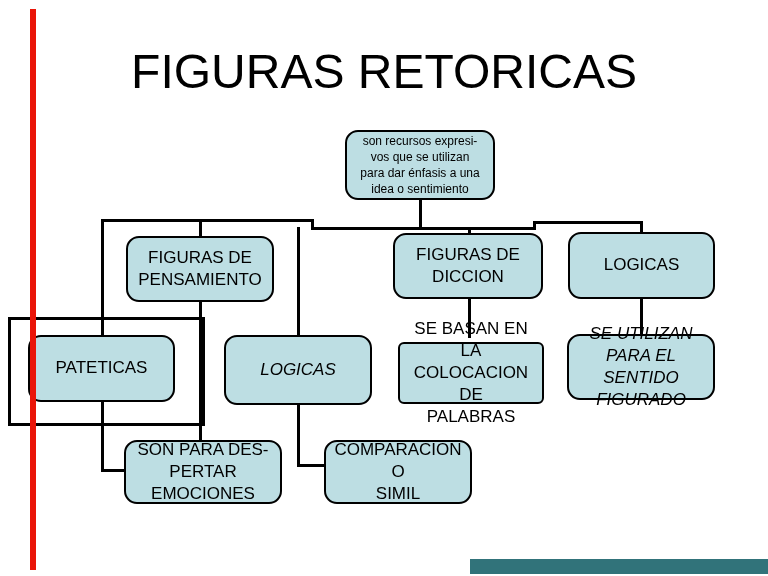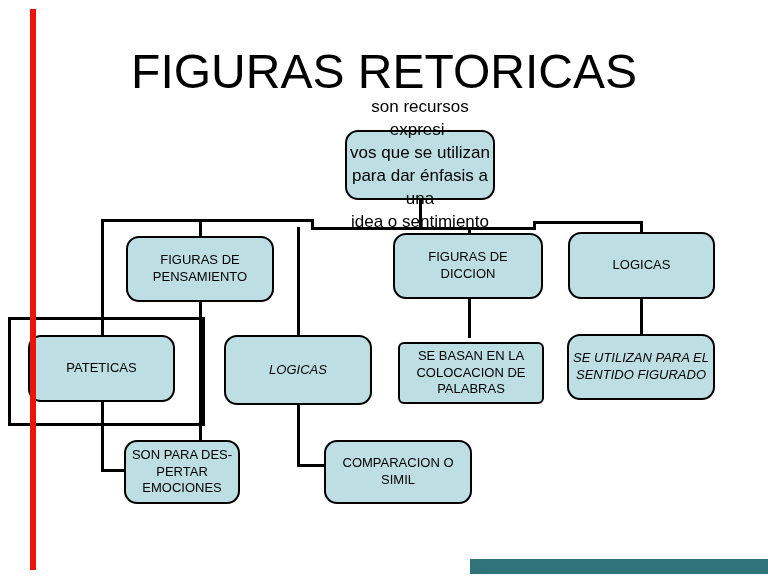--- a/index.html
+++ b/index.html
@@ -2,38 +2,38 @@
 <html><head>
 <meta charset="utf-8">
 <style>
   html,body{margin:0;padding:0;background:#fff;}
   .slide{position:relative;width:768px;height:576px;background:#ffffff;overflow:hidden;
          font-family:"Liberation Sans", sans-serif;}
   .title{position:absolute;top:48px;left:0;width:768px;text-align:center;
          font-size:48px;line-height:1.0;color:#000;font-weight:400;letter-spacing:0px;}
   .node{position:absolute;background:#bddee3;border:2px solid #000;border-radius:13px;
         display:flex;align-items:center;justify-content:center;text-align:center;
-        color:#000;font-size:13px;line-height:1.3;white-space:pre-line;z-index:2;
+        color:#000;font-size:17px;line-height:1.3;white-space:pre-line;z-index:2;
         box-sizing:border-box;padding:2px;}
-  .note{font-size:17px;line-height:1.35;}
+  .note{font-size:12px;line-height:1.35;}
   .ln{position:absolute;background:#000;z-index:1;}
   .outline-rect{position:absolute;border:3px solid #000;background:transparent;z-index:1;}
   .accent-left{position:absolute;z-index:3;}
   .accent-bottom{position:absolute;z-index:3;}
 
   
   .n-info{left:345px;top:130px;width:150px;height:70px;}
   .n-pensamiento{left:126px;top:236px;width:148px;height:66px;}
   .n-diccion{left:393px;top:233px;width:150px;height:66px;}
   .n-tropos{left:568px;top:232px;width:147px;height:67px;}
   .n-pateticas{left:28px;top:335px;width:147px;height:67px;}
   .n-logicas{left:224px;top:335px;width:148px;height:70px;font-style:italic;}
   .n-sebasan{left:398px;top:342px;width:146px;height:62px;border-radius:6px;}
   .n-seutilizan{left:567px;top:334px;width:148px;height:66px;font-style:italic;}
-  .n-sonpara{left:124px;top:440px;width:116px;height:64px;}
+  .n-sonpara{left:124px;top:440px;width:158px;height:64px;}
   .n-comparacion{left:324px;top:440px;width:148px;height:64px;}
 </style>
 </head>
 <body>
 
 <div class="slide">
 
   <div class="accent-left" style="left:30px;top:9px;width:6px;height:561px;background:#ea1508;"></div>
   <div class="accent-bottom" style="left:470px;top:559px;width:298px;height:15px;background:#31737a;"></div>
 

